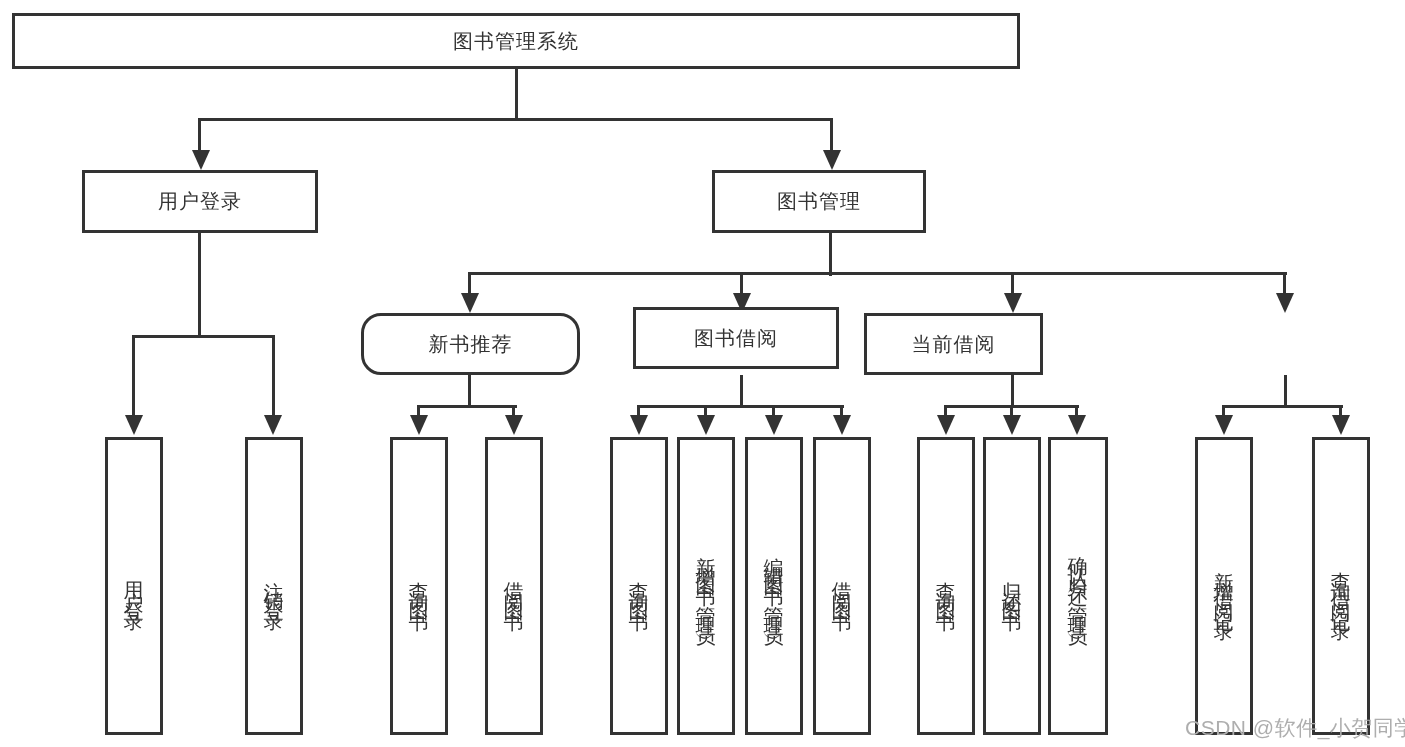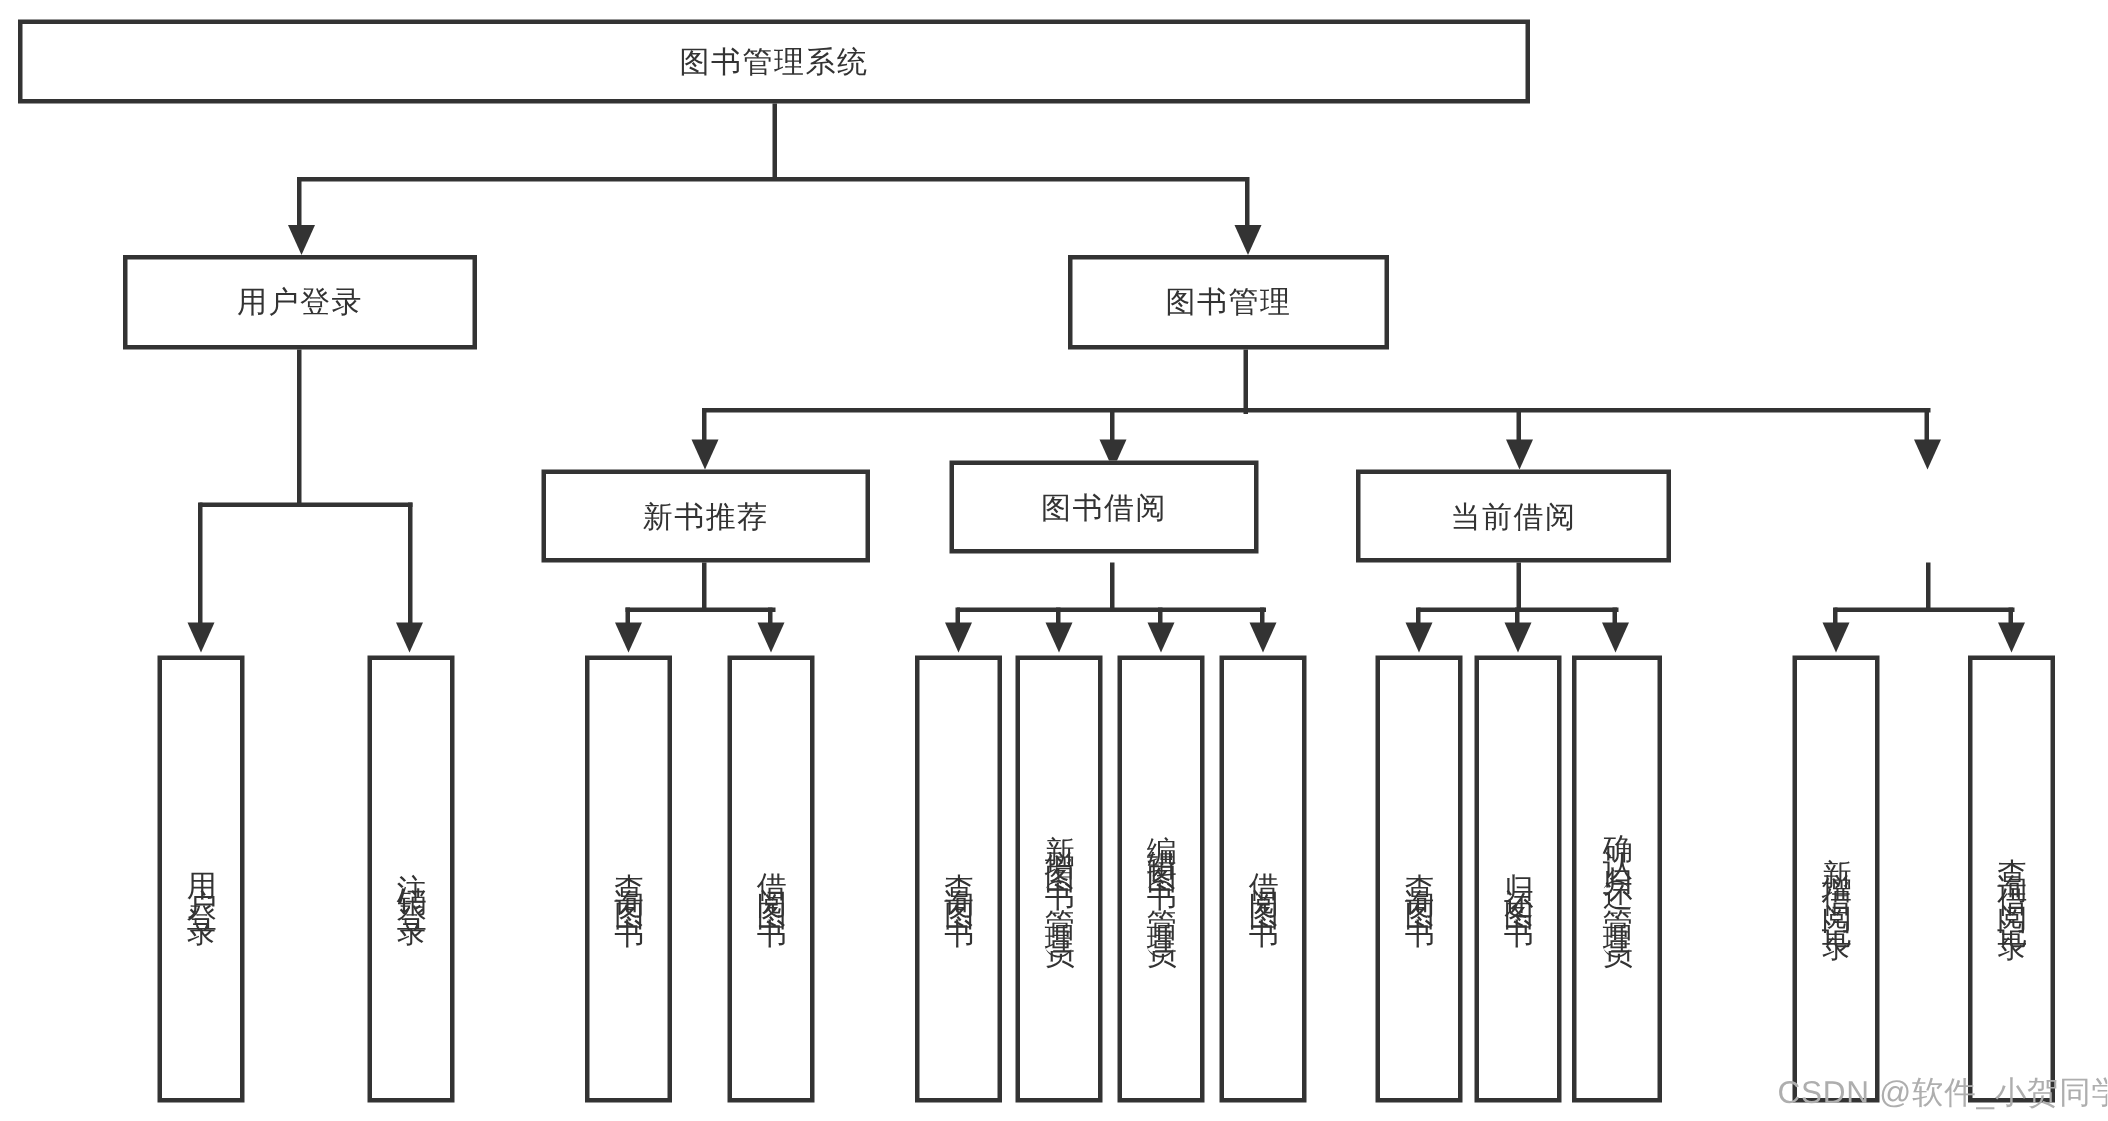--- a/index.html
+++ b/index.html
@@ -88,27 +88,27 @@
   <div class="hline" style="left:469px;top:272px;width:818px;"></div>
   <div class="vline" style="left:468px;top:272px;height:23px;"></div>
   <div class="vline" style="left:740px;top:272px;height:23px;"></div>
   <div class="vline" style="left:1011px;top:272px;height:23px;"></div>
   <div class="vline" style="left:1283px;top:272px;height:23px;"></div>
   <div class="arrow" style="left:461px;top:293px;"></div>
   <div class="arrow" style="left:733px;top:293px;"></div>
   <div class="arrow" style="left:1004px;top:293px;"></div>
   <div class="arrow" style="left:1276px;top:293px;"></div>
 
-  <div class="box" style="left:361px;top:313px;width:219px;height:62px;">
+  <div class="box" style="left:361px;top:313px;width:219px;height:62px;border-radius:20px;">
     <span>新书推荐</span>
   </div>
   <div class="box" style="left:633px;top:307px;width:206px;height:62px;">
     <span>图书借阅</span>
   </div>
-  <div class="box" style="left:904px;top:313px;width:210px;height:62px;text-align:right;">
+  <div class="box" style="left:864px;top:313px;width:179px;height:62px;text-align:right;">
     <span>当前借阅</span>
   </div>
 
   <div class="vline" style="left:468px;top:375px;height:33px;"></div>
   <div class="hline" style="left:417px;top:405px;width:100px;"></div>
   <div class="vline" style="left:417px;top:405px;height:12px;"></div>
   <div class="vline" style="left:512px;top:405px;height:12px;"></div>
   <div class="arrow" style="left:410px;top:415px;"></div>
   <div class="arrow" style="left:505px;top:415px;"></div>
 

